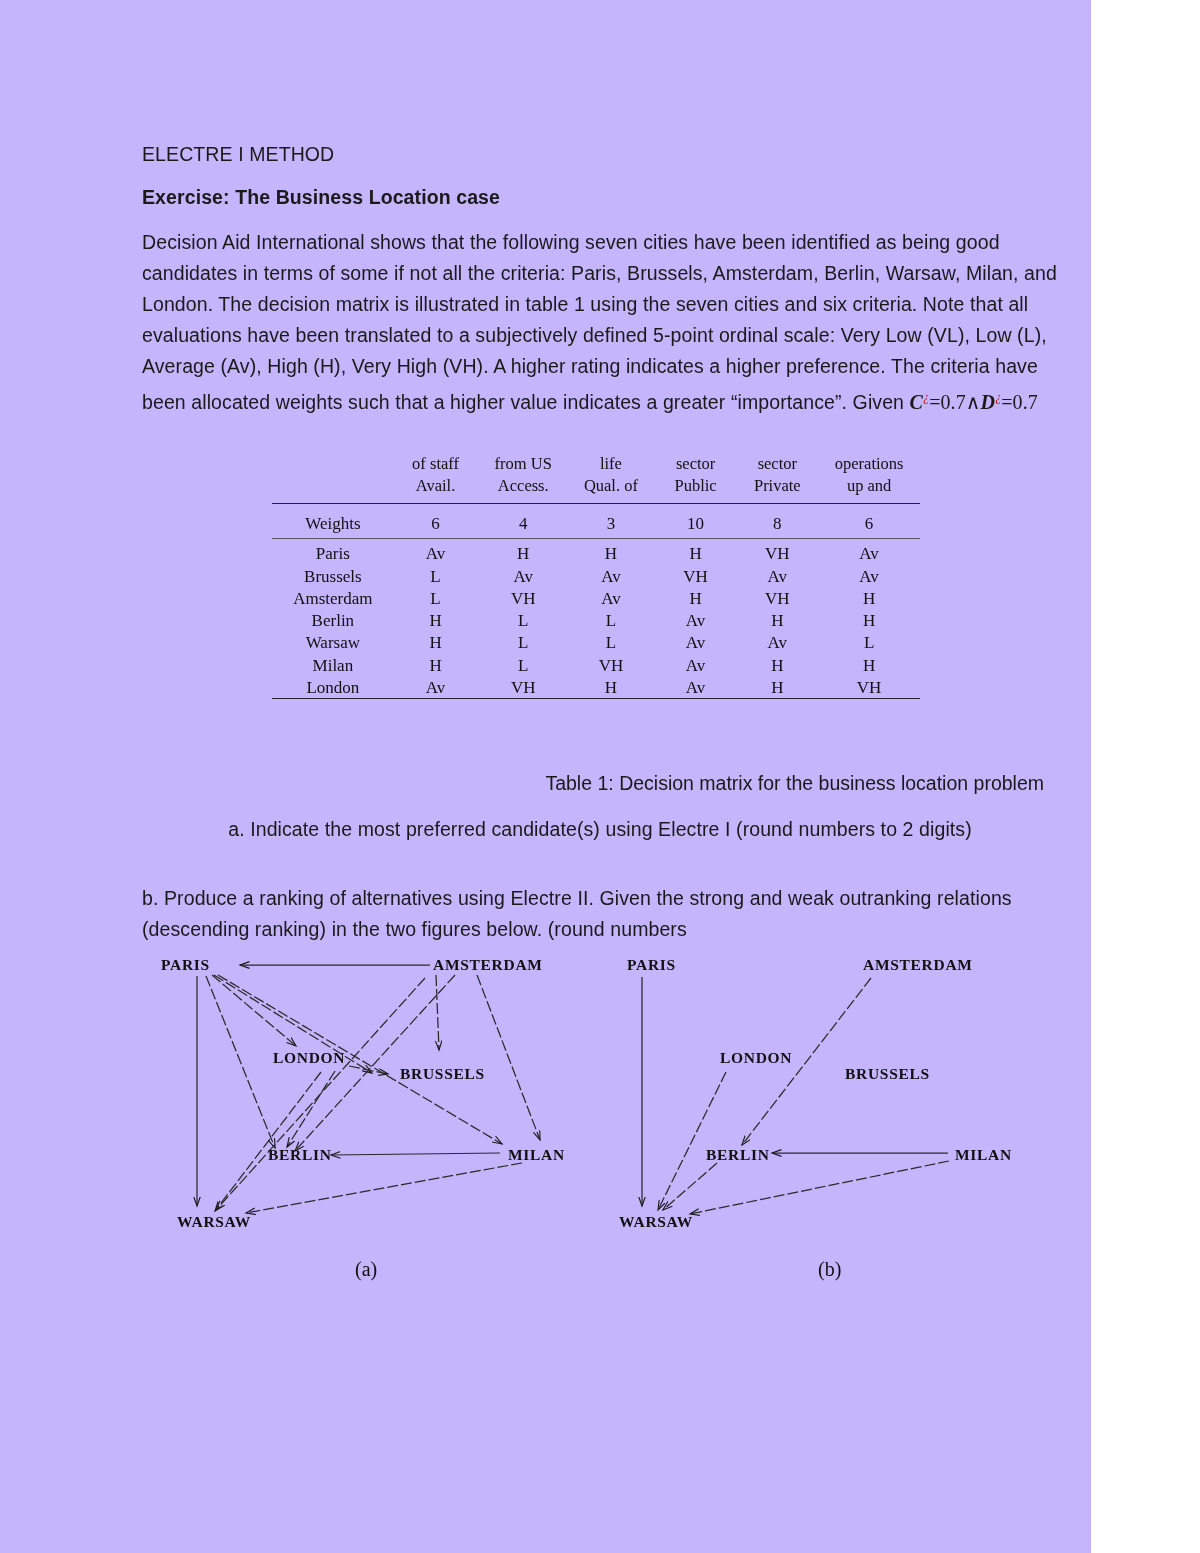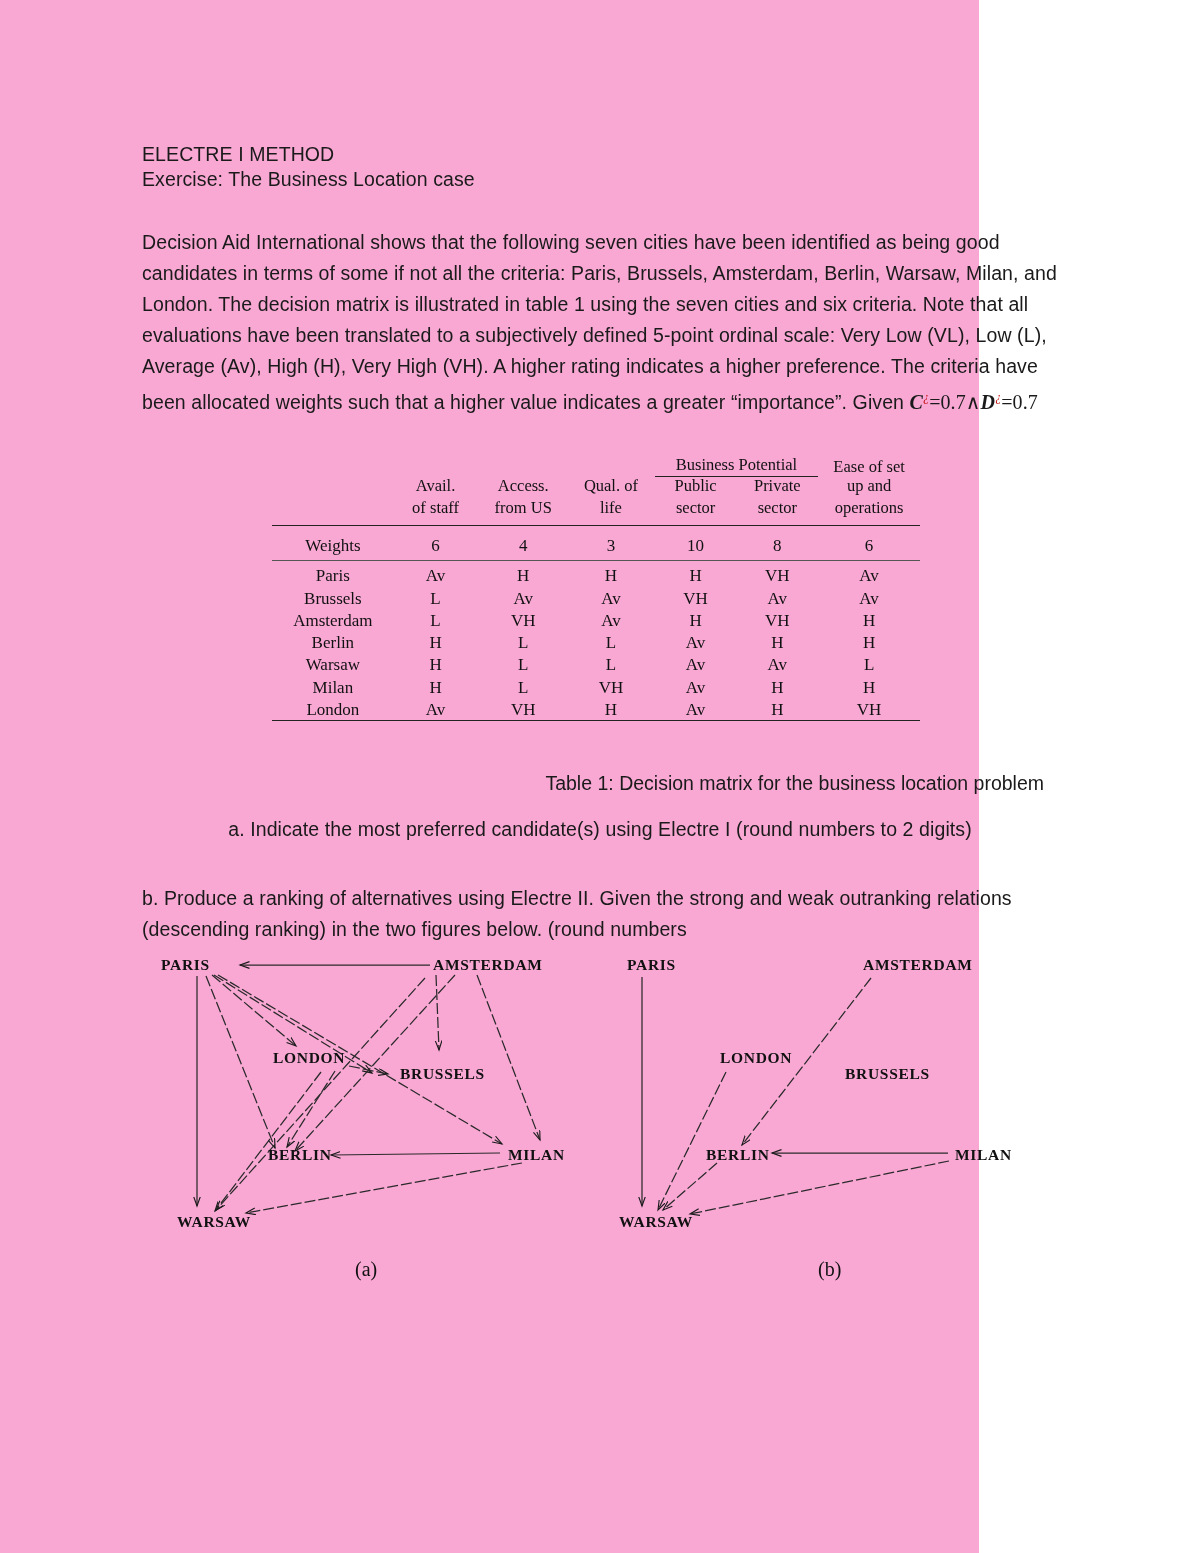--- a/index.html
+++ b/index.html
@@ -11,35 +11,35 @@
     width: 1200px;
     height: 1553px;
     position: relative;
     font-family: "Liberation Sans", sans-serif;
     color: #000000;
     overflow: hidden;
   }
   .page {
     position: absolute;
     left: 0; top: 0;
-    width: 979px;
+    width: 1091px;
     height: 1553px;
-    background: #f9a8d4;
+    background: #c4b5fd;
   }
   .body-text {
     position: absolute;
     left: 142px;
     width: 916px;
     font-size: 19.5px;
     line-height: 31px;
     color: #1a1a1a;
     letter-spacing: 0.1px;
   }
   #title     { top: 139px; }
-  #subtitle  { top: 164px; }
+  #subtitle  { top: 182px; font-weight: bold; }
   #intro     { top: 227px; }
   #qa        { top: 814px; text-align: center; }
   #qb        { top: 883px; }
 
   .formula {
     font-family: Liberation Serif, serif;
     font-style: italic;
     font-size: 20px;
   }
   .formula .var { font-weight: bold; }
@@ -146,43 +146,35 @@
           <col style="width:88px">
           <col style="width:88px">
         <col style="width:88px">
           <col style="width:82px">
           <col style="width:82px">
           <col style="width:102px">
       </colgroup>
       <tbody>
         <tr>
           <td></td>
-            <td></td>
-            <td></td>
-            <td></td>
-          <td class="hdr-grp grp-underline" colspan="2">Business Potential</td>
-          <td class="hdr-cell" style="vertical-align:bottom;padding-bottom:0 !important">Ease of set</td>
+          <td class="hdr-cell">of staff</td>
+          <td class="hdr-cell">from US</td>
+          <td class="hdr-cell">life</td>
+          <td class="hdr-cell">sector</td>
+          <td class="hdr-cell">sector</td>
+          <td class="hdr-cell">operations</td>
         </tr>
         <tr>
           <td></td>
           <td class="hdr-cell">Avail.</td>
           <td class="hdr-cell">Access.</td>
           <td class="hdr-cell">Qual. of</td>
           <td class="hdr-cell">Public</td>
           <td class="hdr-cell">Private</td>
           <td class="hdr-cell">up and</td>
-        </tr>
-        <tr>
-          <td></td>
-          <td class="hdr-cell">of staff</td>
-          <td class="hdr-cell">from US</td>
-          <td class="hdr-cell">life</td>
-          <td class="hdr-cell">sector</td>
-          <td class="hdr-cell">sector</td>
-          <td class="hdr-cell">operations</td>
         </tr>
         <tr class="rule-top">
             <td colspan="7"></td>
           </tr>
         <tr class="wrow">
           <td class="col-label">Weights</td>
           <td>6</td>
           <td>4</td>
           <td>3</td>
           <td>10</td>

